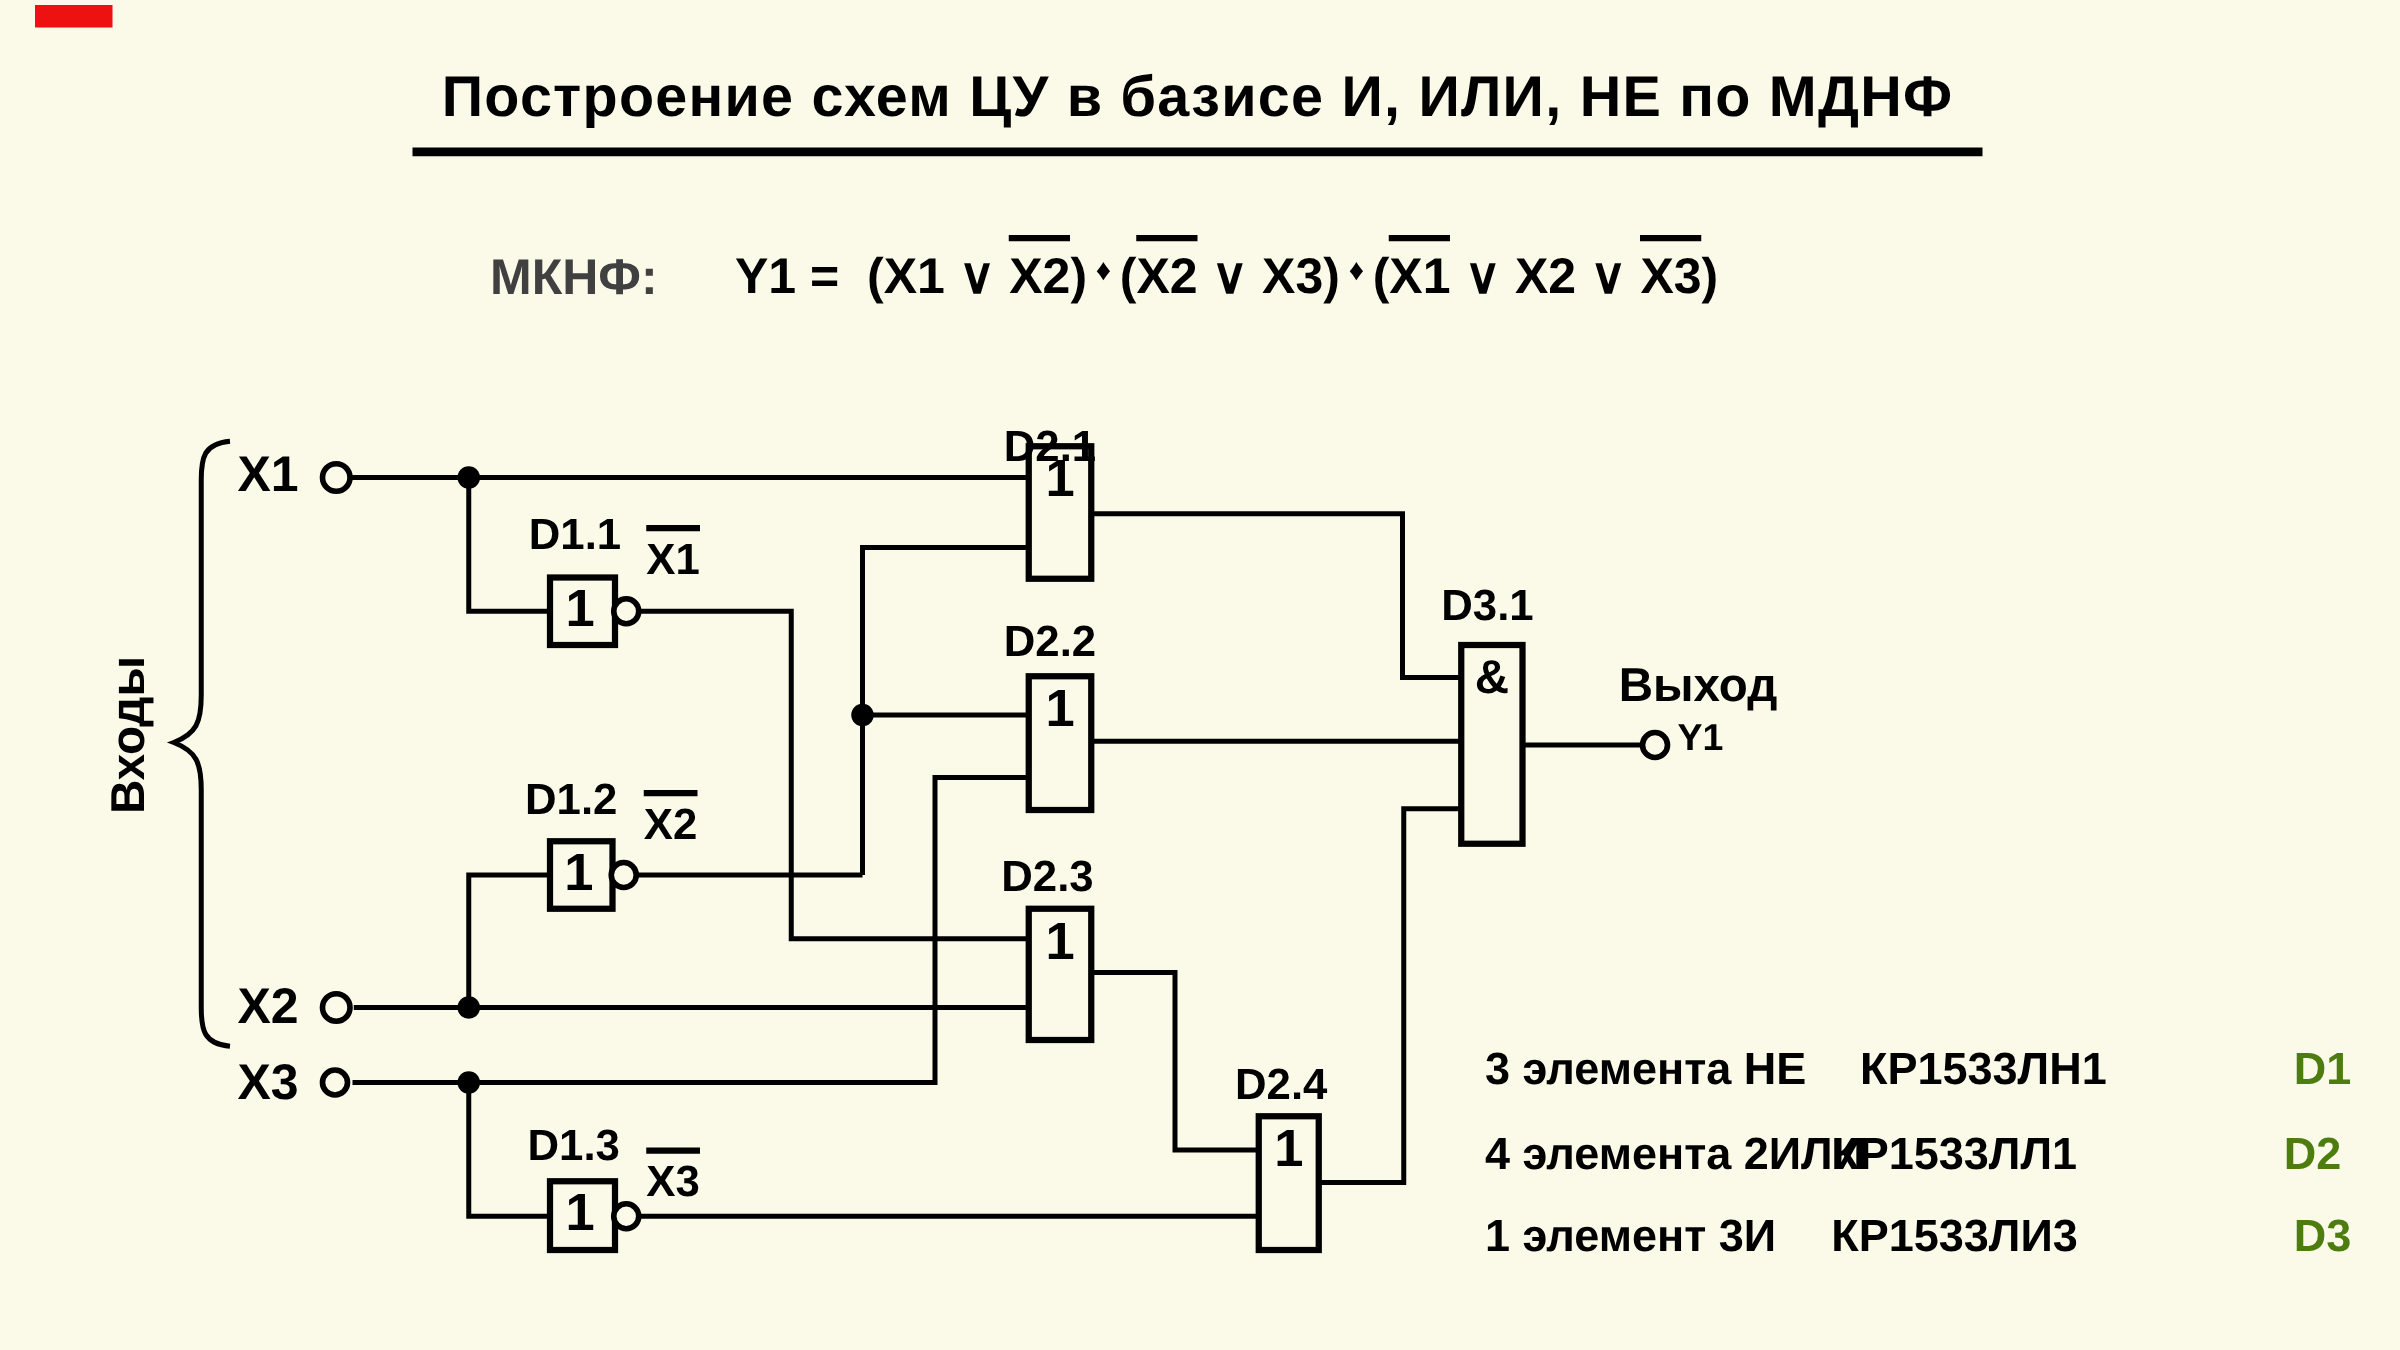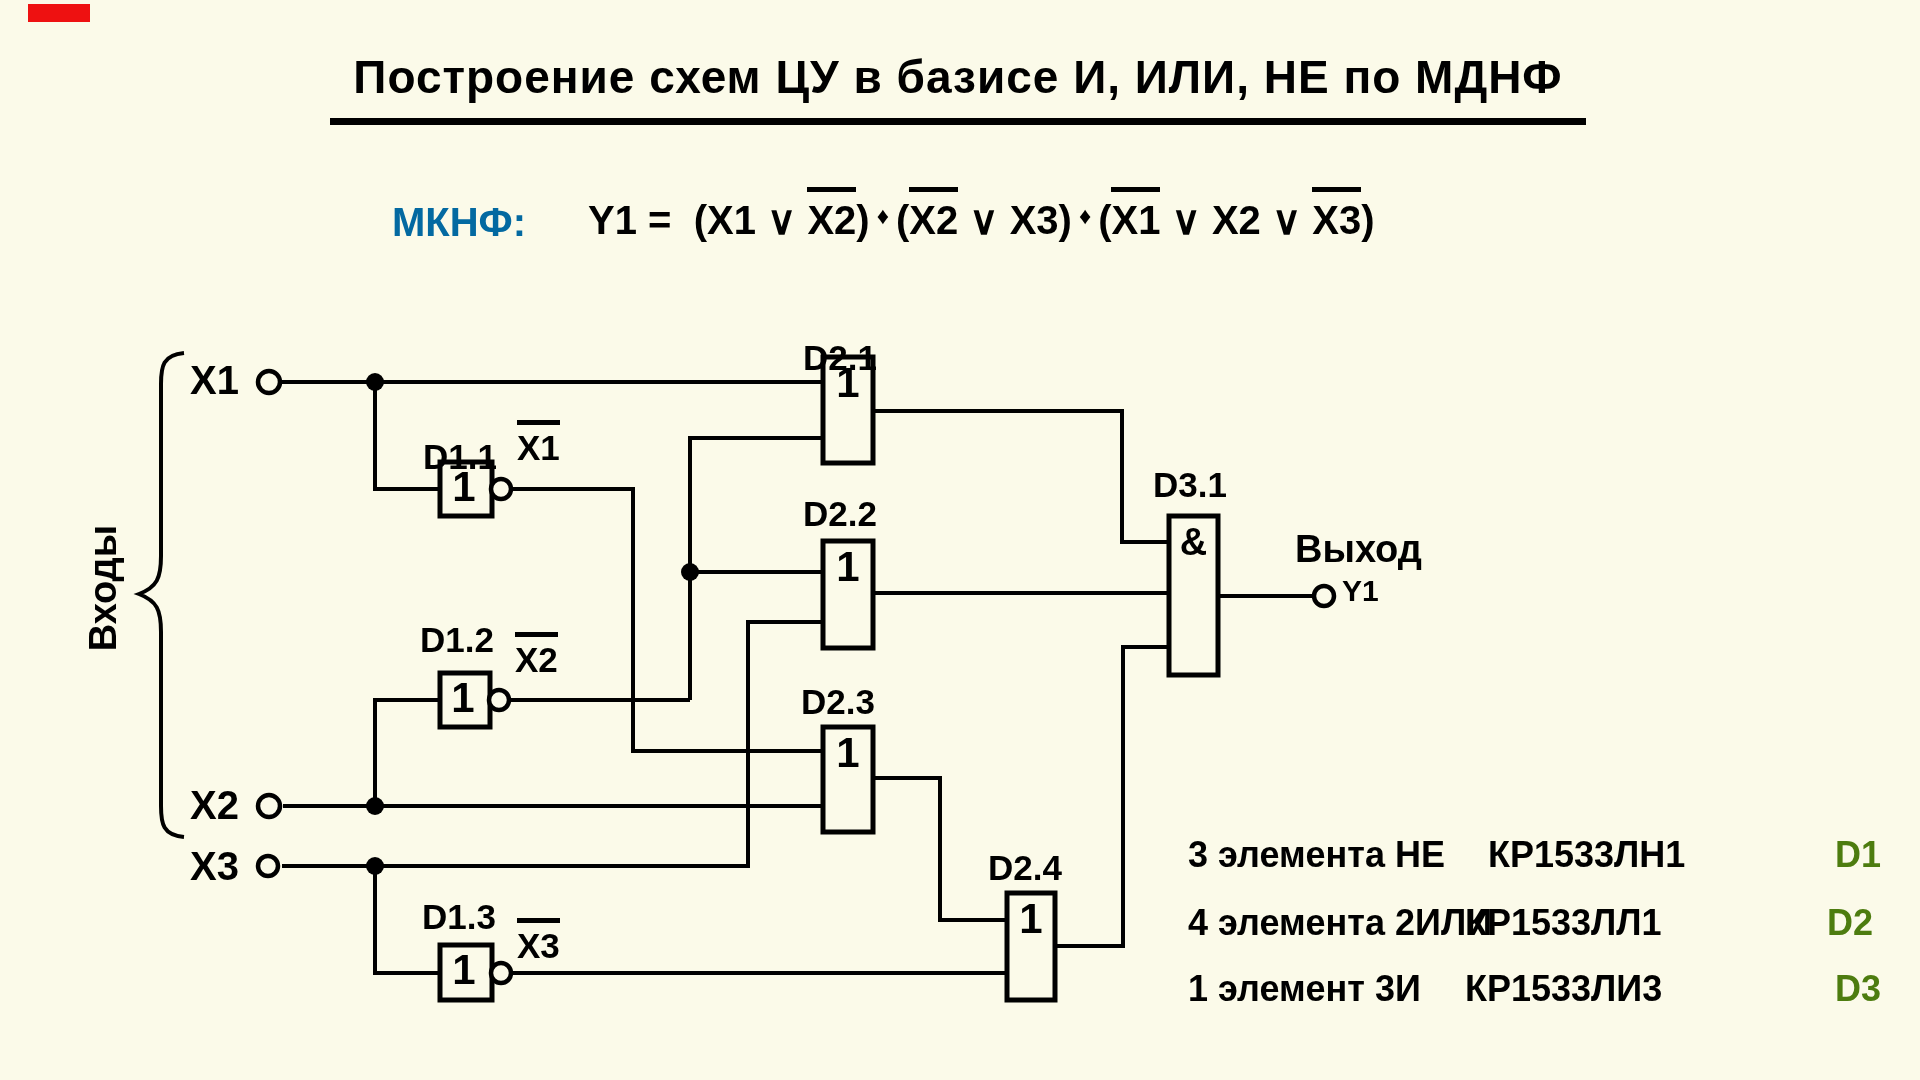--- a/index.html
+++ b/index.html
@@ -20,21 +20,21 @@
     left:28px;top:4px;width:62px;height:18px;
     background:#ee1111;
   }
   #title{
     left:330px;top:50px;width:1256px;
     font-size:46px;letter-spacing:1px;text-align:center;
     padding-bottom:14px;border-bottom:7px solid #000;
     white-space:nowrap;
   }
   #formula-label{
-    left:392px;top:200px;font-size:40px;color:#0369a1;white-space:pre;
+    left:392px;top:200px;font-size:40px;color:#404040;white-space:pre;
   }
   #formula-expr{
     left:588px;top:186px;font-size:40px;white-space:nowrap;
   }
   .tok{
     display:inline-block;white-space:pre;
     border-top:5px solid transparent;padding-top:6px;
   }
   .tok.ov{border-top-color:#000;}
   .tok.dot{font-size:24px;vertical-align:10px;padding-left:7px;padding-right:7px;}
@@ -118,21 +118,21 @@
 
     <path fill="none" stroke="#000" stroke-width="4" d="M184,353 C163,355 161,366 161,384 L161,556 C161,578 157,587 139,594 C157,601 161,610 161,632 L161,806 C161,824 163,835 184,837"></path>
   </svg>
 
   <div class="abs" id="vhody">Входы</div>
 
   <div class="abs siglabel" style="left:190px;top:358px;">X1</div>
   <div class="abs siglabel" style="left:190px;top:783px;">X2</div>
   <div class="abs siglabel" style="left:190px;top:844px;">X3</div>
 
-  <div class="abs glabel" style="left:423px;top:408px;margin-top:29px;">D1.1</div>
+  <div class="abs glabel" style="left:423px;top:408px;">D1.1</div>
   <div class="abs glabel" style="left:420px;top:620px;">D1.2</div>
   <div class="abs glabel" style="left:422px;top:897px;">D1.3</div>
   <div class="abs glabel" style="left:803px;top:308px;margin-top:30px;">D2.1</div>
   <div class="abs glabel" style="left:803px;top:494px;">D2.2</div>
   <div class="abs glabel" style="left:801px;top:682px;">D2.3</div>
   <div class="abs glabel" style="left:988px;top:848px;">D2.4</div>
   <div class="abs glabel" style="left:1153px;top:465px;">D3.1</div>
 
   <div class="abs ovlabel" style="left:517px;top:420px;">X1</div>
   <div class="abs ovlabel" style="left:515px;top:632px;">X2</div>

